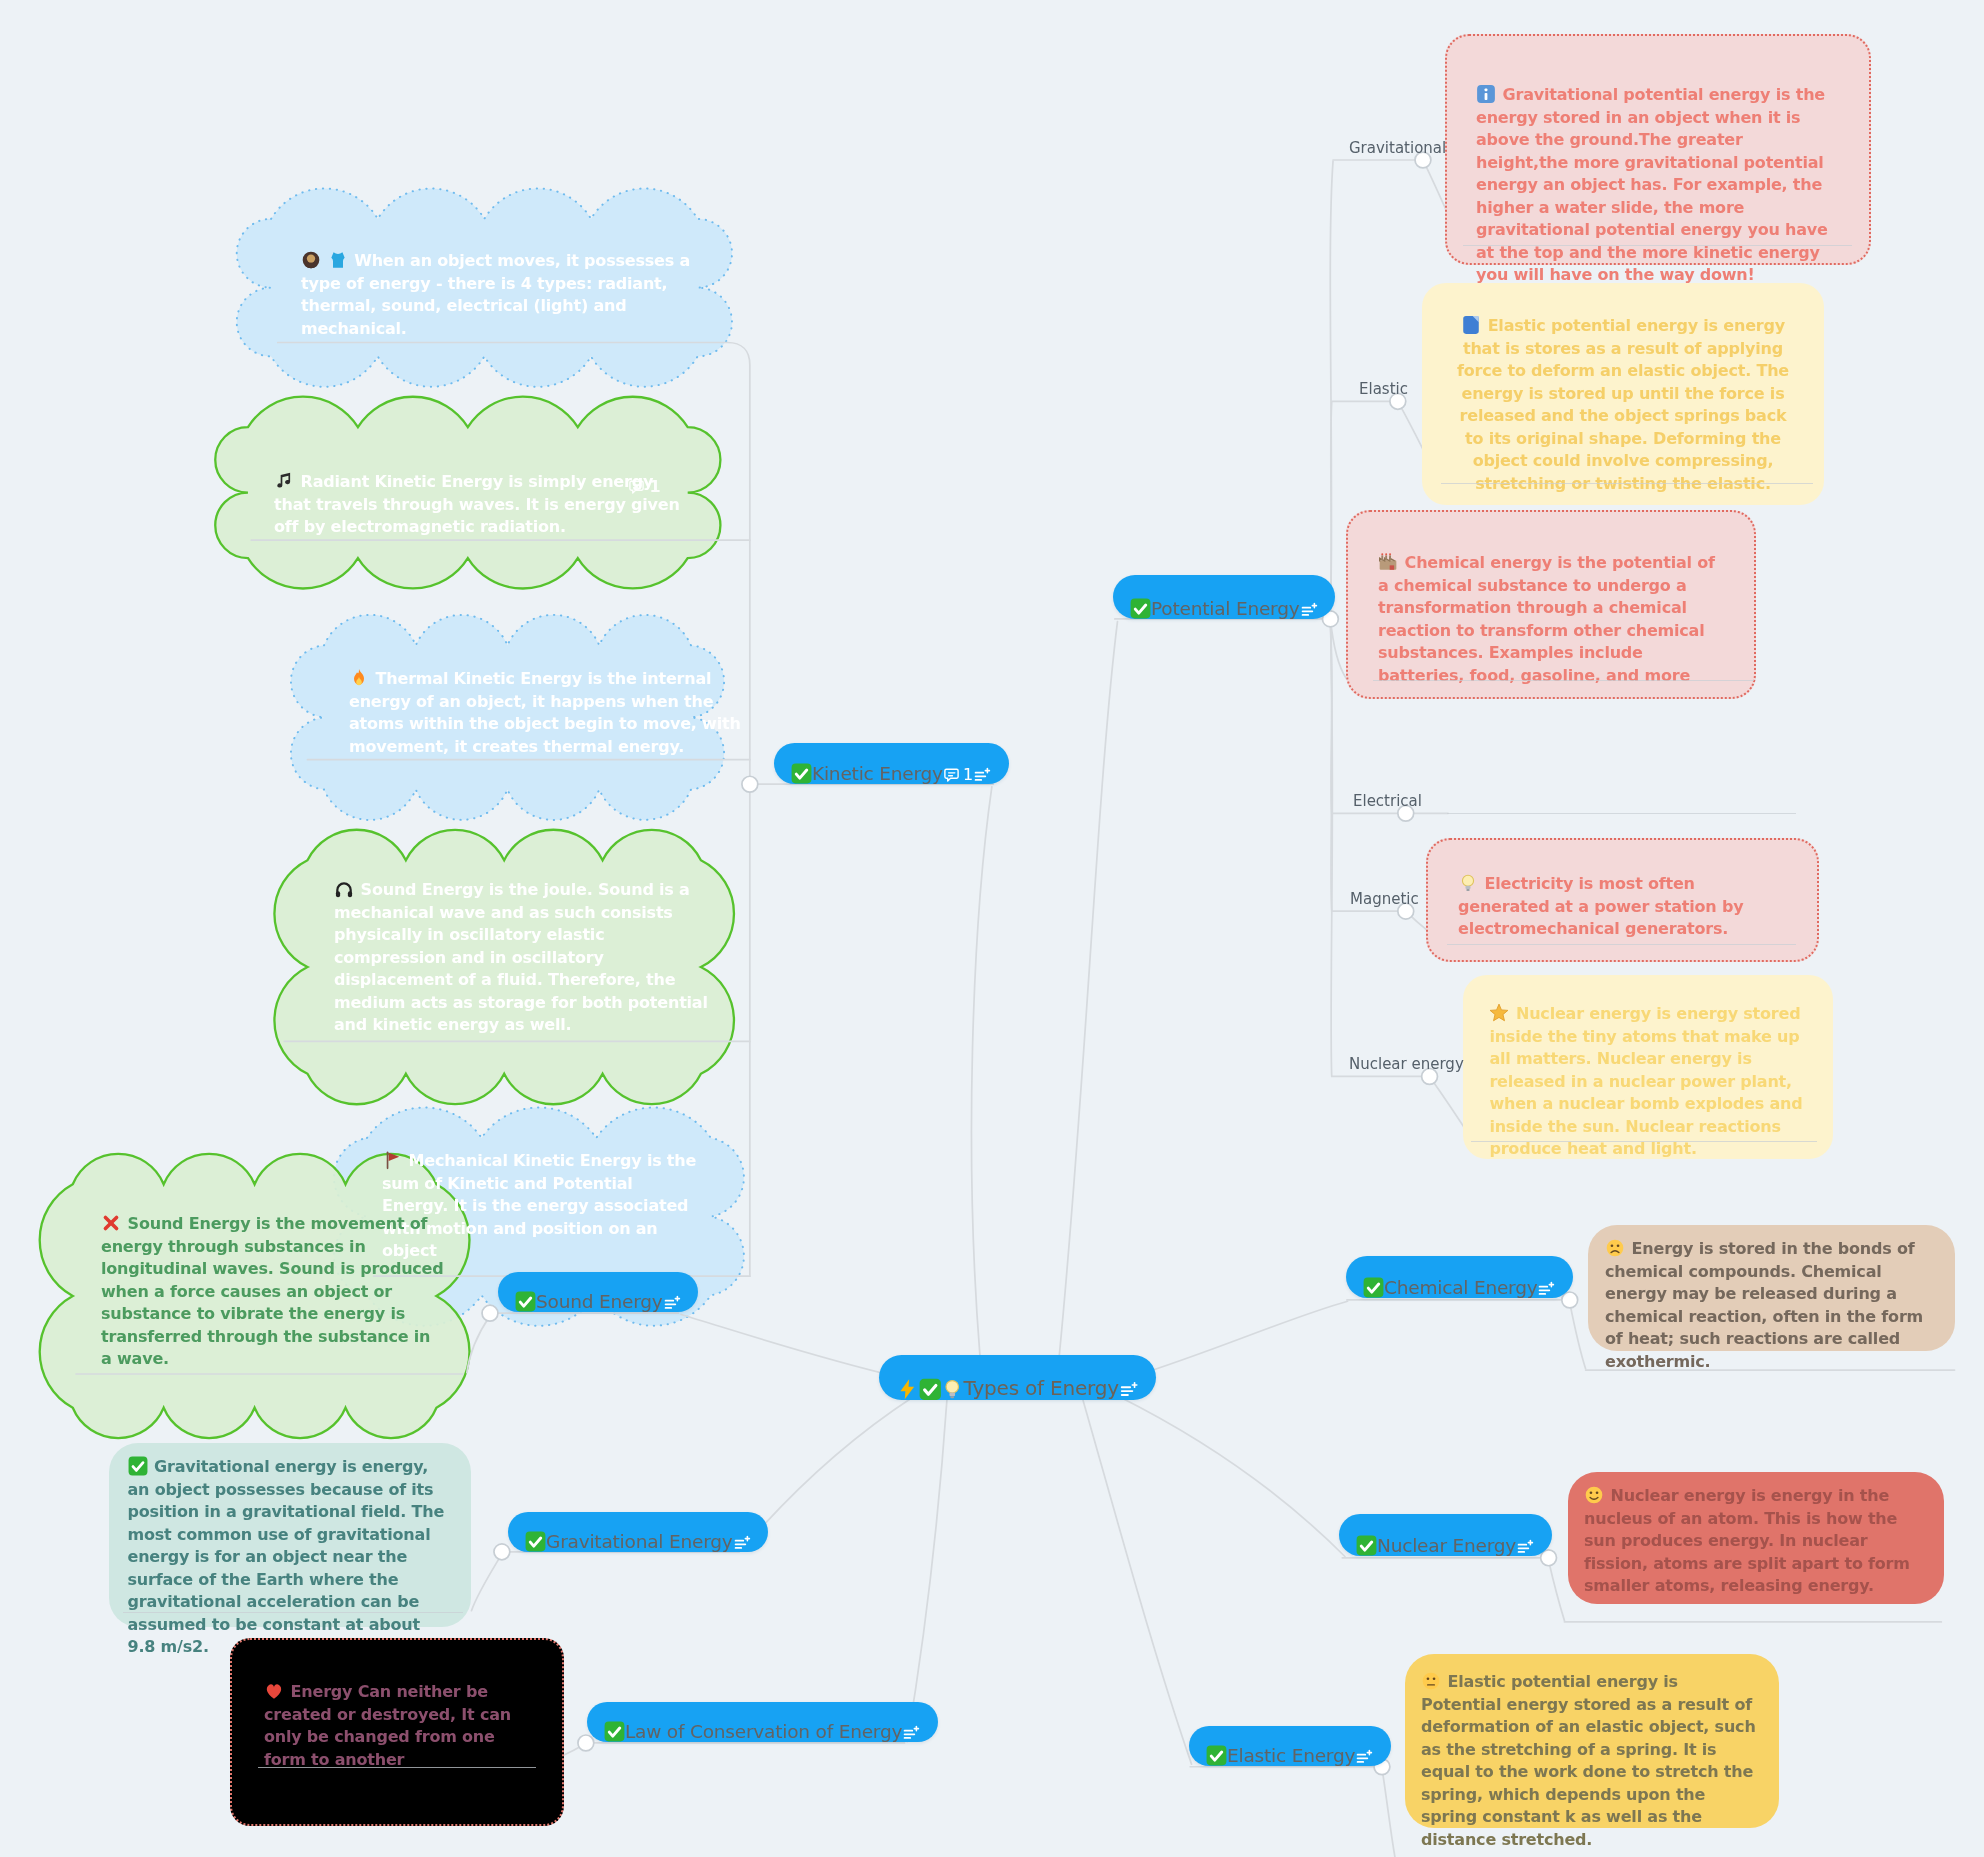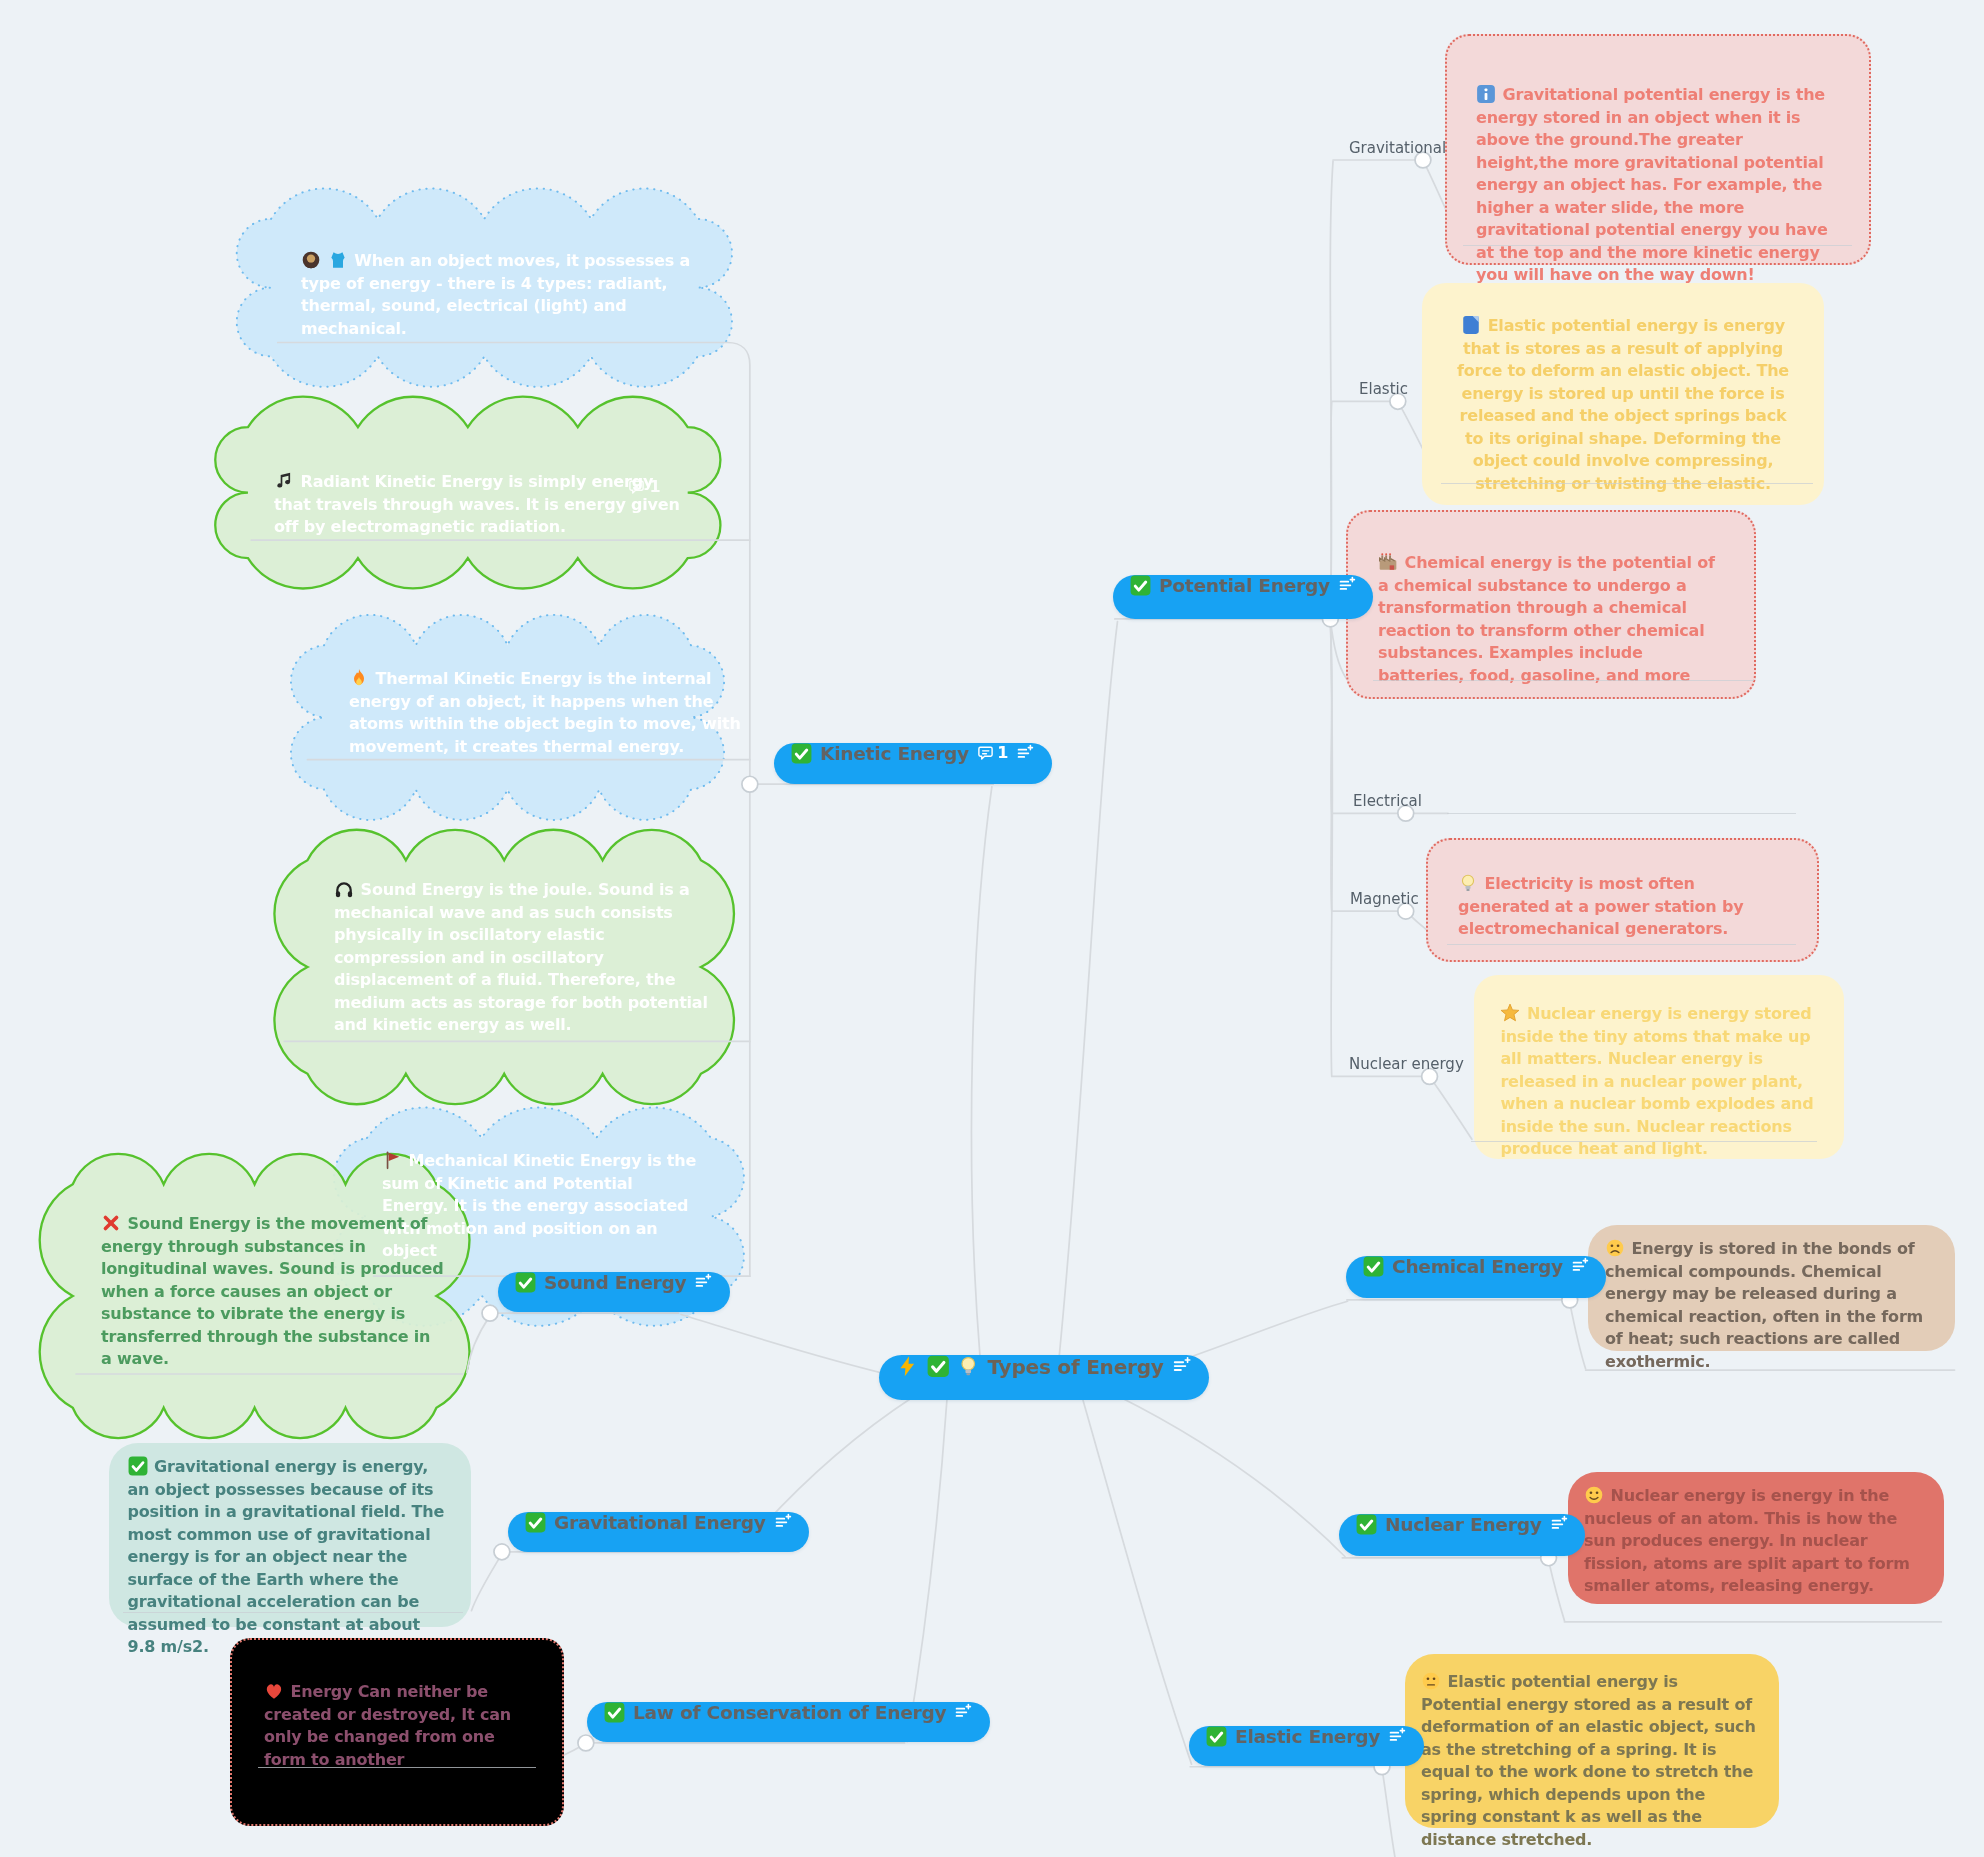--- a/index.html
+++ b/index.html
@@ -1,21 +1,21 @@
 <!DOCTYPE html>
 <html style="font-size:10.6px"><head>
 <meta charset="utf-8">
 <style>
   *{box-sizing:border-box}
   body{margin:0;background:#edf2f6}
   .canvas{position:relative;width:1985px;height:1858px;background:#edf2f6;overflow:hidden;
           font-family:"DejaVu Sans","Liberation Sans",sans-serif}
   #wires{position:absolute;left:0;top:0}
-  .pill{position:absolute;display:inline-flex;align-items:flex-start;gap:8px;background:#17a2f3;
-        border-radius:661px;padding:0 17px;font-weight:bold;font-size:18.5px;color:#636363;
+  .pill{position:absolute;display:inline-flex;align-items:flex-end;background:#17a2f3;
+        border-radius:661px;padding:0 17px;font-weight:normal;font-size:18.5px;color:#636363;
         white-space:nowrap;box-shadow:0 1.3px 3.3px rgba(30,80,120,.12)}
   .pill.center{font-size:20px;color:#6d6256}
   .pill .lbl{letter-spacing:-0.2px}
   .note{position:absolute}
   .note .note-inner{font-weight:bold;font-size:16px;line-height:22.5px;letter-spacing:-0.2px}
   .cloudtext{position:absolute;font-weight:bold;font-size:16px;line-height:22.5px;letter-spacing:-0.2px}
   .sidelabel{position:absolute;font-size:15px;color:#55606a;white-space:nowrap}
   .badge{position:absolute;display:flex;gap:4.6px;align-items:center;color:rgba(255,255,255,.93);
          font-weight:bold;font-size:16px}
   .divider{position:absolute;height:1.3px;background:#c9cfd4;opacity:.72}
@@ -160,21 +160,21 @@
             <rect x="21" y="24" width="8" height="8" fill="#c9524a"></rect>
           </svg></span><span>Chemical energy is the potential of a chemical substance to undergo a transformation through a chemical reaction to transform other chemical substances. Examples include batteries, food, gasoline, and more</span></div>
     </div>
     <div class="note" style="left: 1426px; top: 838px; width: 393px; height: 124px; background: rgb(243, 217, 217); border-radius: 24px; border: 2.6px dotted rgb(224, 106, 96);">
       <div class="note-inner" style="padding: 33px 30px 0px; color: rgb(238, 127, 117);"><span class="ic inl"><svg viewBox="0 0 36 36" width="20" height="20">
             <circle cx="18" cy="14" r="10" fill="#fdeeb2" stroke="#dfc35e" stroke-width="2"></circle>
             <rect x="13.5" y="23" width="9" height="6" rx="2" fill="#b9bec4"></rect>
             <rect x="15" y="29" width="6" height="3.5" rx="1.7" fill="#9aa0a6"></rect>
           </svg></span><span>Electricity is most often generated at a power station by electromechanical generators.</span></div>
     </div>
-    <div class="note" style="left: 1463px; top: 975px; width: 370px; height: 184px; background: rgb(253, 243, 205); border-radius: 24px; margin-left: 11px;">
+    <div class="note" style="left: 1463px; top: 975px; width: 370px; height: 184px; background: rgb(253, 243, 205); border-radius: 24px;">
       <div class="note-inner" style="padding: 28px 26.4px 0px; color: rgb(248, 216, 118);"><span class="ic inl"><svg viewBox="0 0 36 36" width="20" height="20">
             <path d="M18 2 l4.4 10.4 11.6 0.9 -8.8 7.4 2.7 11.3 -9.9 -6 -9.9 6 2.7 -11.3 -8.8 -7.4 11.6 -0.9 z" fill="#f6b93d" stroke="#e09b28" stroke-width="1.5" stroke-linejoin="round"></path>
           </svg></span><span>Nuclear energy is energy stored inside the tiny atoms that make up all matters. Nuclear energy is released in a nuclear power plant, when a nuclear bomb explodes and inside the sun. Nuclear reactions produce heat and light.</span></div>
     </div>
     <div class="note" style="left: 1588px; top: 1225px; width: 367px; height: 126px; background: rgb(227, 205, 184); border-radius: 29px;">
       <div class="note-inner" style="padding: 13.2px 17px 0px; color: rgb(117, 104, 92);"><span class="ic inl"><svg viewBox="0 0 36 36" width="20" height="20">
             <circle cx="18" cy="18" r="15" fill="#ffcb4c"></circle>
             <circle cx="12.5" cy="14" r="2.4" fill="#66491f"></circle>
             <circle cx="23.5" cy="14" r="2.4" fill="#66491f"></circle>
             <path d="M11 26 q7 -6.5 14 0" stroke="#66491f" stroke-width="2.6" fill="none" stroke-linecap="round"></path>

